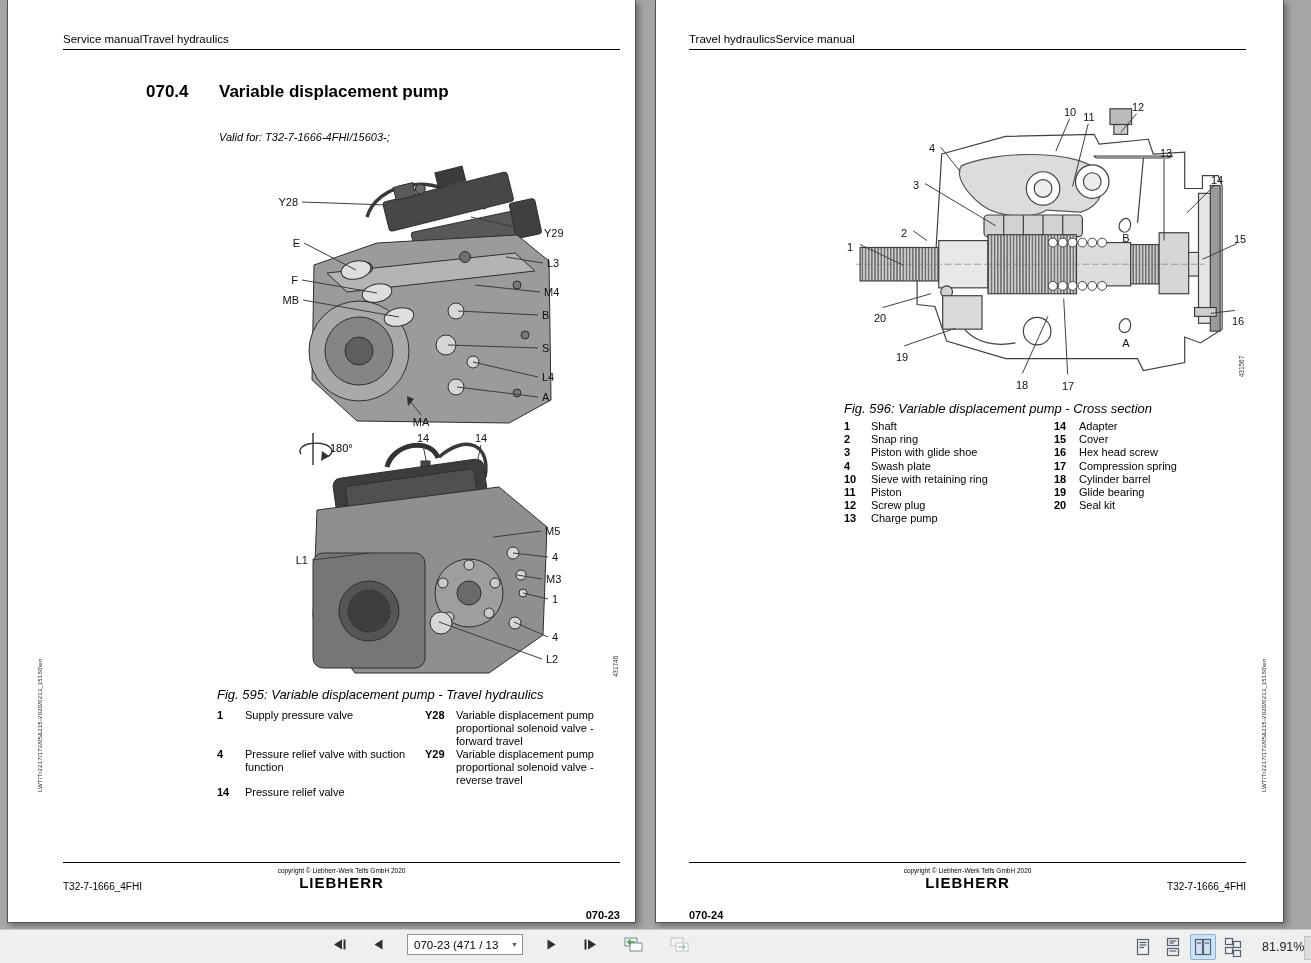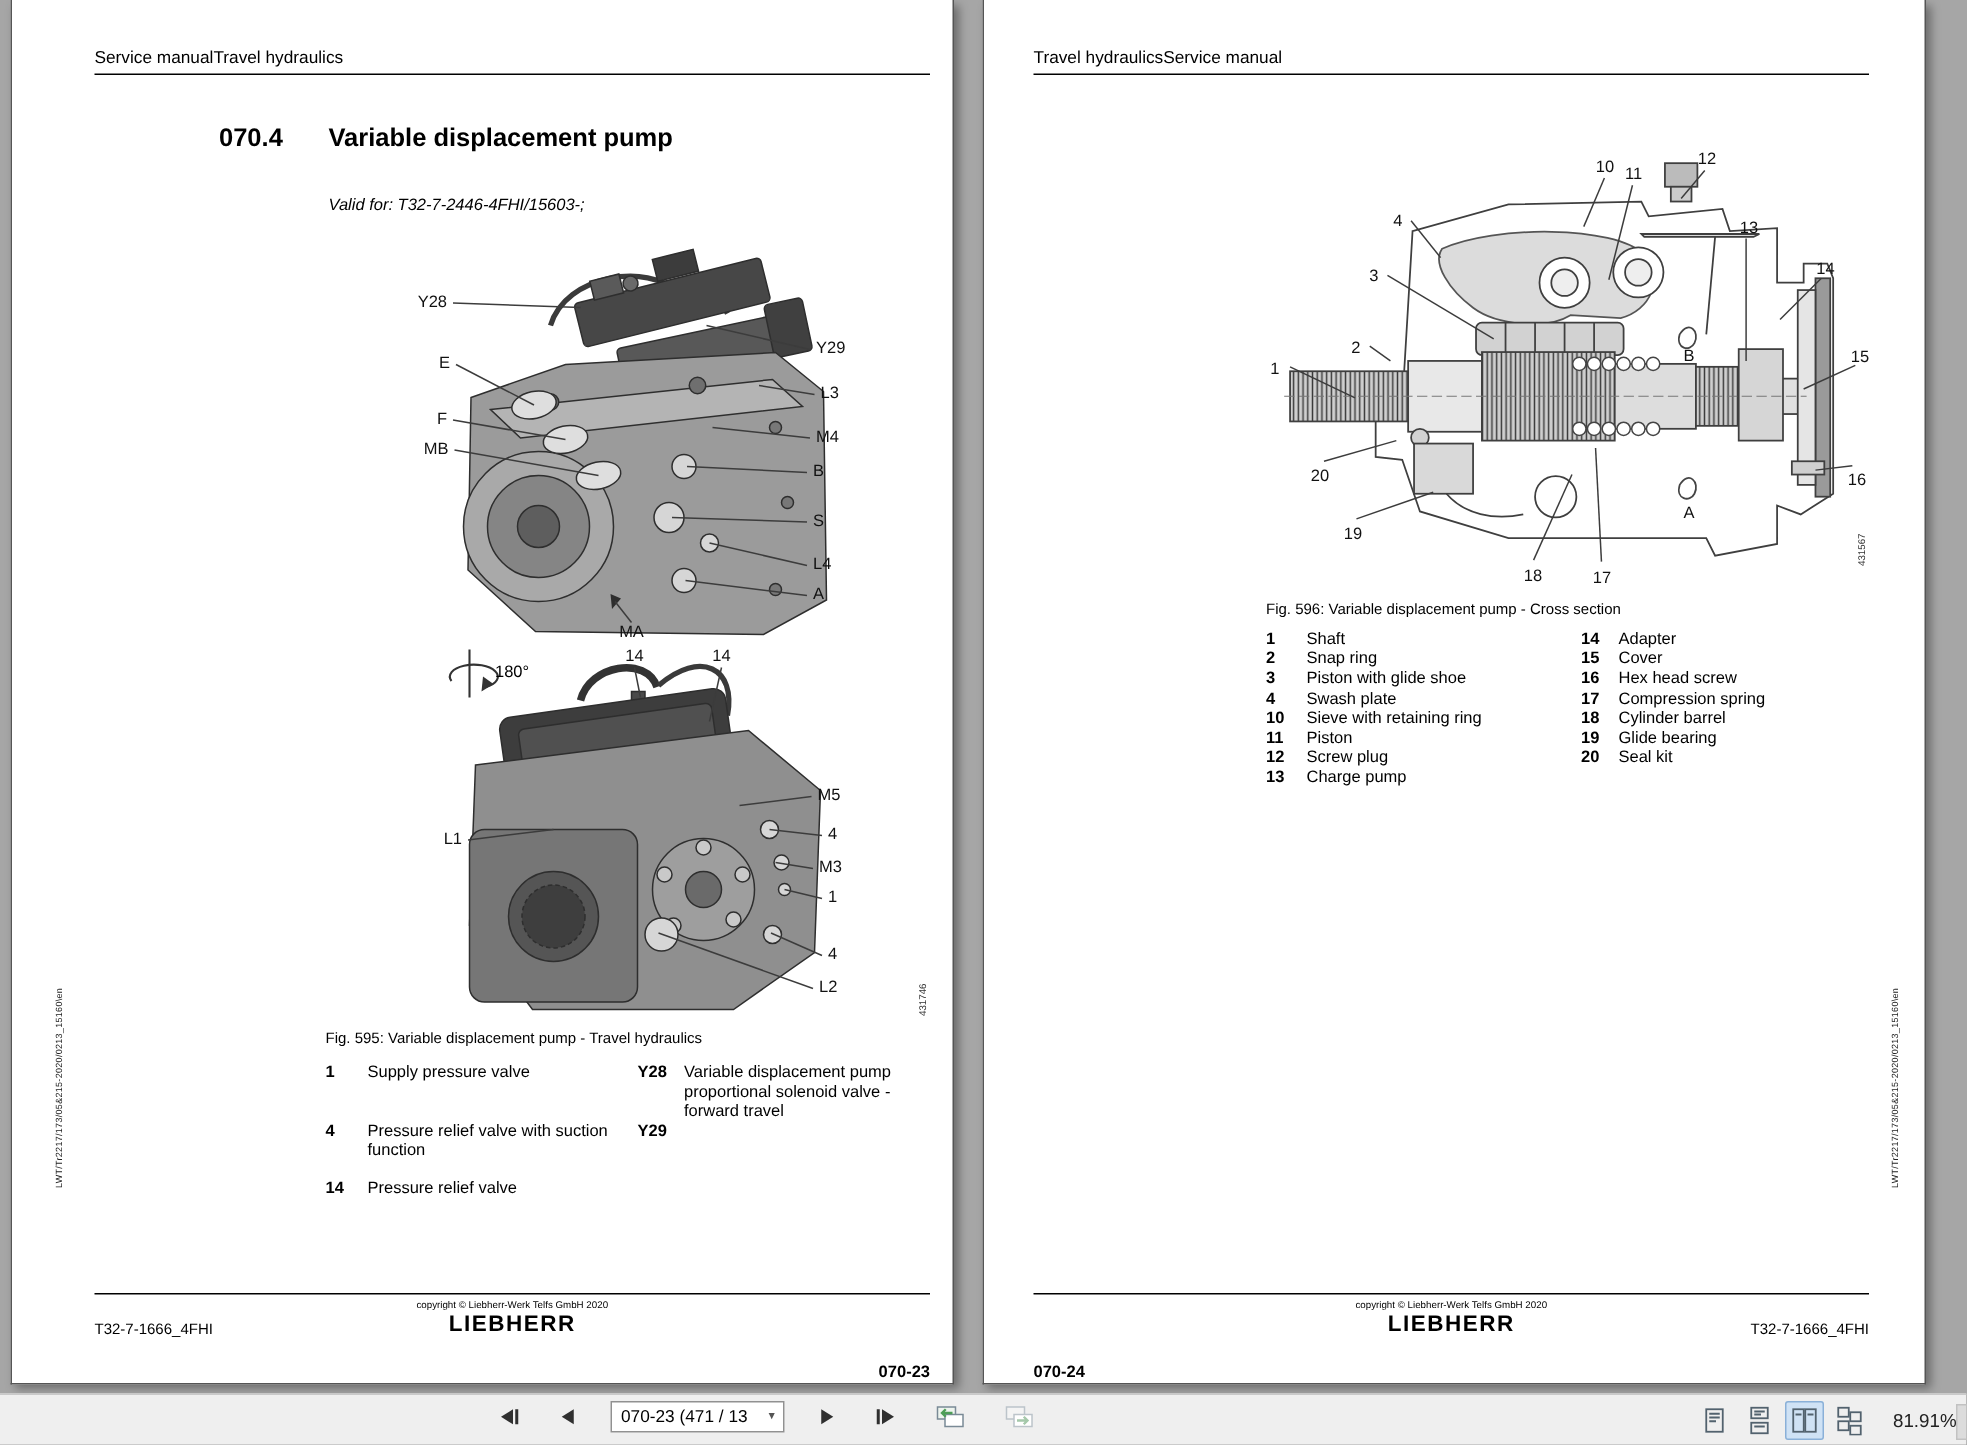--- a/index.html
+++ b/index.html
@@ -33,21 +33,21 @@
   .callout{position:absolute;font-size:11px;color:#111;white-space:nowrap;
     transform:translate(-50%,-50%);line-height:11px;}
   .callout.r{transform:translate(-100%,-50%);}
   .callout.l{transform:translate(0,-50%);}
   .rot-label{position:absolute;left:113px;top:277px;font-size:11px;}
   .fig-id{position:absolute;font-size:6.5px;color:#333;transform:rotate(-90deg);
     transform-origin:center;white-space:nowrap;}
   .fig595 .fig-id{left:388px;top:498px;}
   .fig596 .fig-id{left:386px;top:268px;}
 
-  .caption{position:absolute;font-size:10px;}
+  .caption{position:absolute;font-size:13px;font-style:italic;}
   .cap595{left:209px;top:687px;}
   .cap596{left:188px;top:401px;}
 
   .legend{position:absolute;font-size:11px;}
   .leg595c1{left:209px;top:709px;width:200px;height:100px;}
   .leg595c2{left:417px;top:709px;width:190px;height:100px;}
   .leg596c1{left:188px;top:420px;width:205px;}
   .leg596c2{left:398px;top:420px;width:195px;}
   .legend-item{display:flex;line-height:13.2px;}
   .legend-item.abs{position:absolute;left:0;}
@@ -98,21 +98,21 @@
 <div class="page left">
   <div class="pg-header">
     <span>Service manual</span>
     <span>Travel hydraulics</span>
   </div>
 
   <div class="section-heading">
     <span class="sec-num">070.4</span>
     <span class="sec-title">Variable displacement pump</span>
   </div>
-  <div class="valid-for">Valid for: T32-7-2446-4FHI/15603-;</div>
+  <div class="valid-for">Valid for: T32-7-1666-4FHI/15603-;</div>
 
   <div class="figure fig595">
     <svg class="art" viewBox="0 0 404 523">
 
       <g stroke="#2e2e2e" stroke-width="1">
         <path d="M150,52 C160,18 215,10 235,30" fill="none" stroke="#3a3a3a" stroke-width="3.5"></path>
         <path d="M208,52 C225,28 258,24 268,44" fill="none" stroke="#3a3a3a" stroke-width="3.5"></path>
         <g transform="rotate(-14 230 40)">
           <rect x="168" y="22" width="128" height="30" rx="3" fill="#474747"></rect>
           <rect x="182" y="10" width="20" height="13" fill="#5a5a5a"></rect>
@@ -240,20 +240,21 @@
         <span class="ltext">Pressure relief valve</span>
       </div>
     </div>
   <div class="legend leg595c2">
       <div class="legend-item abs" style="top: 0px;">
         <span class="lkey">Y28</span>
         <span class="ltext">Variable displacement pump proportional solenoid valve - forward travel</span>
       </div>
       <div class="legend-item abs" style="top: 39px;">
         <span class="lkey">Y29</span>
+        <span class="ltext">Variable displacement pump proportional solenoid valve - reverse travel</span>
       </div>
     </div>
 
   <div class="pg-footer">
     <div class="f-copy">copyright © Liebherr-Werk Telfs GmbH 2020</div>
     <div class="f-brand">LIEBHERR</div>
     <div class="f-docid">T32-7-1666_4FHI</div>
     <div class="f-page">070-23</div>
   </div>
   <div class="margin-note">LWT/Tr2217/173/05&amp;215-2020/0213_15160\en</div>

